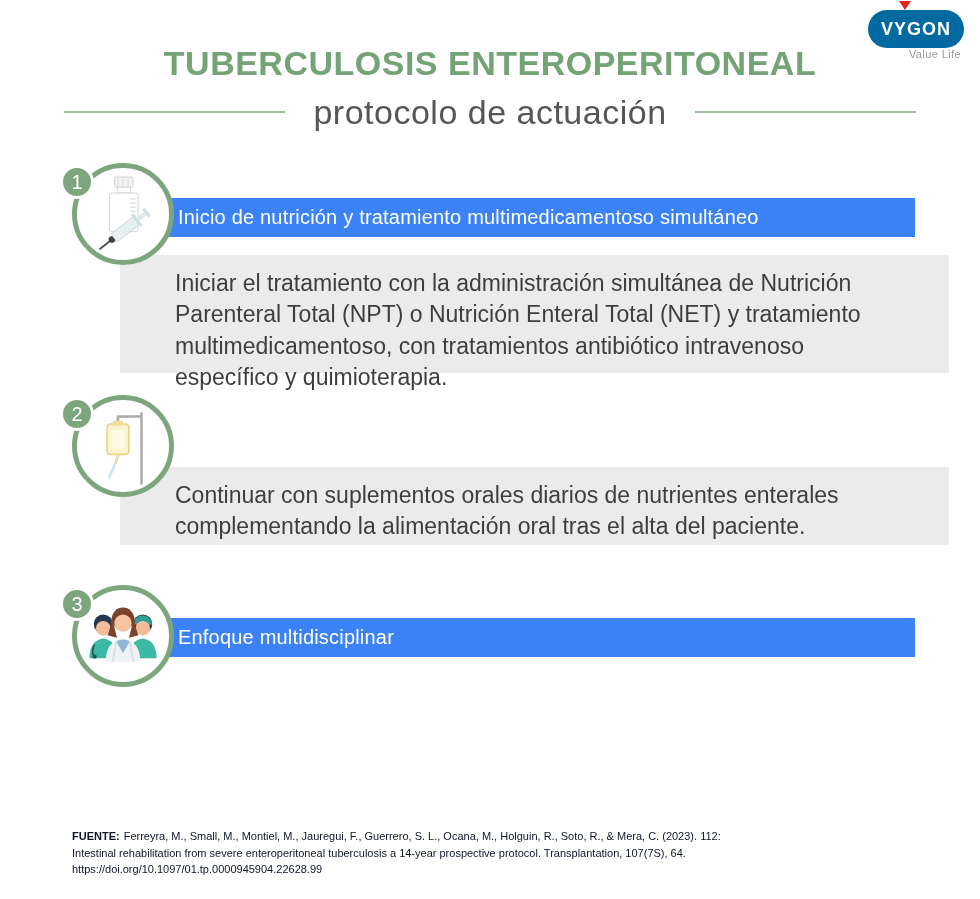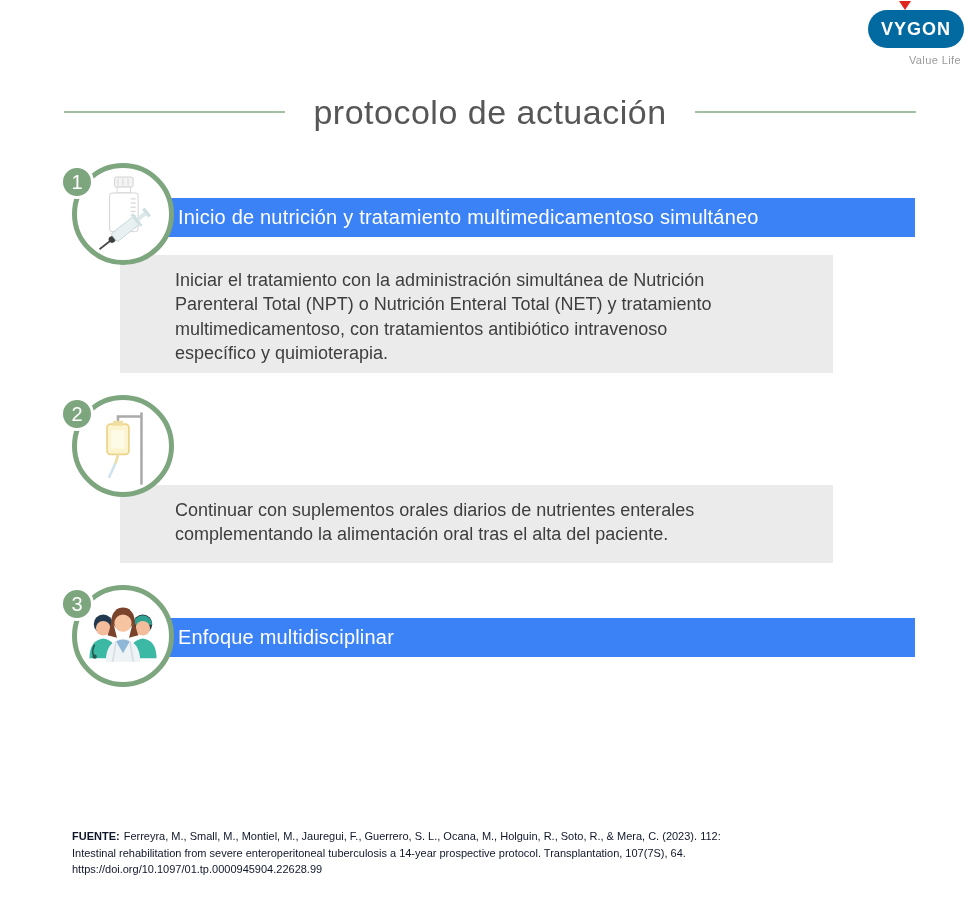--- a/index.html
+++ b/index.html
@@ -15,21 +15,21 @@
     position:relative; width:96px; height:38px; margin-left:auto;
     background:#0369a1; border-radius:19px;
     display:flex; align-items:center; justify-content:center;
   }
   .logo-word { color:#ffffff; font-weight:bold; font-size:18px; letter-spacing:1px; }
   .logo-tri {
     position:absolute; top:-9px; left:31px; width:0; height:0;
     border-left:6px solid transparent; border-right:6px solid transparent;
     border-top:9px solid #e0251f;
   }
-  .logo-tagline { text-align:right; font-size:11px; color:#9b9b9b; margin-top:6px; padding-right:3px; letter-spacing:0.4px; }
+  .logo-tagline { text-align:right; font-size:11px; color:#9b9b9b; margin-top:0; padding-right:3px; letter-spacing:0.4px; }
 
   .title {
     position:absolute; top:44px; left:0; width:980px; text-align:center;
     font-size:34px; font-weight:bold; color:#74a376; letter-spacing:0.5px;
   }
   .subtitle-row {
     position:absolute; top:90px; left:64px; width:852px; height:44px;
     display:flex; align-items:center;
   }
   .sub-rule { flex:1; height:2px; background:#a3bfa3; }
@@ -54,26 +54,26 @@
   }
   .bar {
     position:absolute; left:120px; width:795px; height:39px;
     background:#3b82f6; color:#ffffff; z-index:1;
     display:flex; align-items:center; padding-left:58px;
     font-size:20px; font-weight:normal; letter-spacing:0.2px;
   }
   .step-1 .bar { top:35px; }
   .step-2 .bar, .step-3 .bar { top:33px; }
   .body-box {
-    position:absolute; left:120px; width:713px; background:#ebebeb;
-    padding:13px 40px 0 55px; font-size:18px; color:#3e3e3e;
+    position:absolute; left:120px; width:829px; background:#ebebeb;
+    padding:13px 40px 0 55px; font-size:23px; color:#3e3e3e;
     line-height:1.36; white-space:pre-line;
   }
   .step-1 .body-box { top:92px; height:118px; }
-  .step-2 .body-box { top:90px; height:78px; }
+  .step-2 .body-box { top:72px; height:78px; }
   .step-3 .body-box { top:90px; height:123px; }
 
   
   .footer {
     position:absolute; left:72px; top:828px; width:880px;
     font-size:11px; color:#0f172a; line-height:1.5; white-space:pre-line;
   }
   .footer .lbl { font-weight:bold; margin-right:4px; white-space:normal; }
 </style>
 </head>
@@ -82,20 +82,21 @@
 <div id="canvas">
 
   <div class="logo">
     <div class="logo-pill">
       <span class="logo-tri"></span>
       <span class="logo-word">VYGON</span>
     </div>
     <div class="logo-tagline">Value Life</div>
   </div>
 
+  <div class="title">TUBERCULOSIS ENTEROPERITONEAL</div>
   <div class="subtitle-row">
     <span class="sub-rule"></span>
     <span class="subtitle">protocolo de actuación</span>
     <span class="sub-rule"></span>
   </div>
 
   <div class="step step-1">
     <div class="bar">
       <span>Inicio de nutrición y tratamiento multimedicamentoso simultáneo</span>
     </div>

